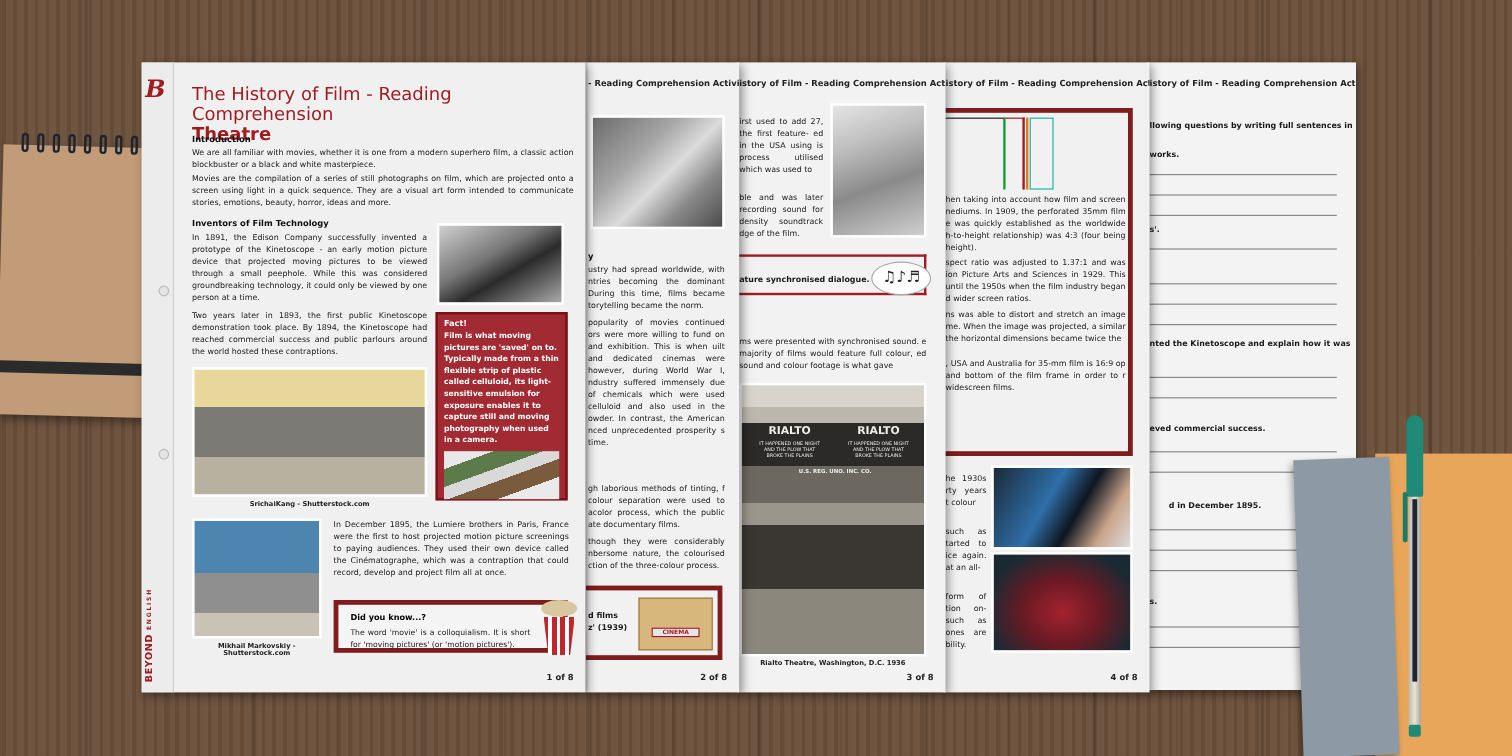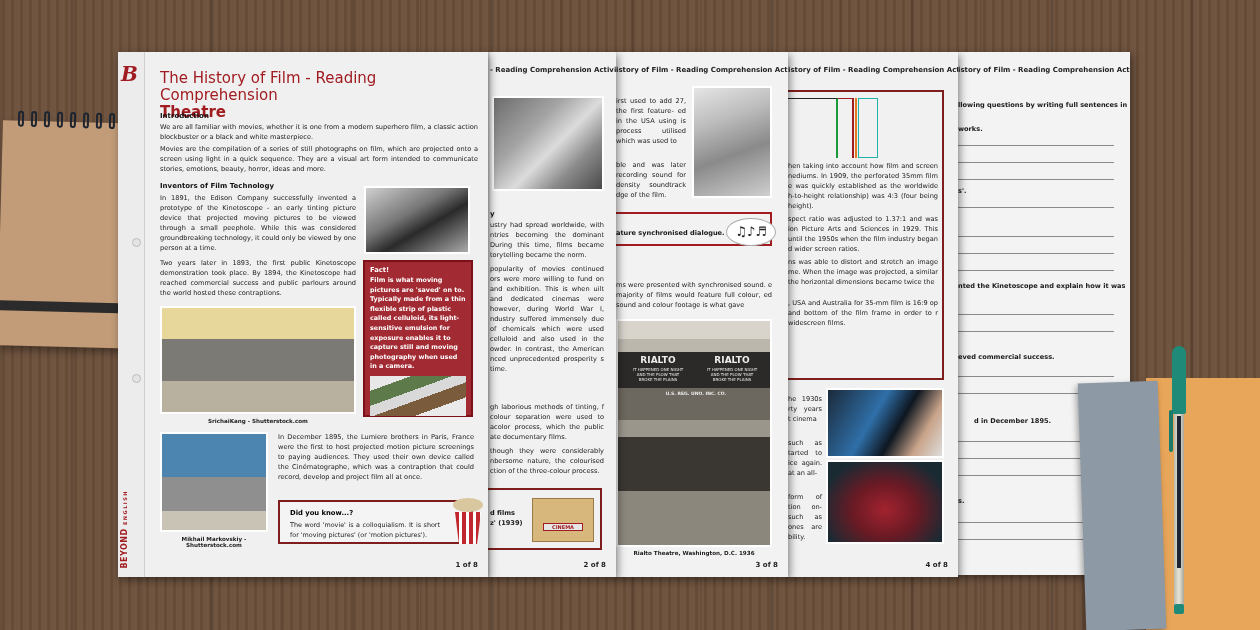--- a/index.html
+++ b/index.html
@@ -15,21 +15,21 @@
   .notebook .band{position:absolute;left:0;right:0;top:180px;height:10px;background:#2b2b2b}
   .notebook .rings{position:absolute;top:-10px;left:15px;display:flex;gap:7px}
   .notebook .ring{width:6px;height:16px;border:2px solid #1d2530;border-radius:3px}
   
   .page{background:#efefef;box-shadow:2px 3px 8px rgba(0,0,0,.45);overflow:hidden}
   .page .hdr{font-size:7px;font-weight:bold;color:#222;white-space:nowrap}
   .page .pnum{position:absolute;bottom:8px;right:10px;font-size:7px;font-weight:bold;color:#222}
   .ptxt{font-size:6.6px;line-height:10px;color:#1a1a1a;text-align:justify}
   .h3{font-size:7px;font-weight:bold;color:#111;margin:4px 0 3px}
   .photo{background:#999;border:2px solid #fff}
-  .redbox{border:2px solid #7f1d1d;background:#f4f4f4}
+  .redbox{border:4px solid #7f1d1d;background:#f4f4f4}
   .line{height:1px;background:#8a8a8a;margin:0}
   
   .p1{left:118px;top:52px;width:370px;height:525px;background:#f0f0f0}
   .p1 .strip{position:absolute;left:0;top:0;bottom:0;width:27px;border-right:1px solid #cfcfcf;background:#ececec}
   .p1 .logo{position:absolute;left:3px;top:10px;font-size:20px;font-weight:bold;font-style:italic;color:#a11c21;font-family:"DejaVu Serif",serif}
   .p1 .brand{position:absolute;left:2px;bottom:8px;writing-mode:vertical-rl;transform:rotate(180deg);font-size:8px;font-weight:bold;color:#a11c21;letter-spacing:.5px}
   .p1 .brand small{font-size:5px;letter-spacing:1.5px}
   .p1 .title{position:absolute;left:42px;top:18px;width:320px;font-size:15px;line-height:17px;color:#a11c21}
   .p1 .title b{font-weight:bold;display:block}
   .hole{position:absolute;width:9px;height:9px;border-radius:50%;border:1px solid #bbb;background:#e4e4e4;left:14px}
@@ -125,21 +125,21 @@
   <div class="hdr abs" style="left:2px;top:14px">istory of Film - Reading Comprehension Activity</div>
   <div class="abs redbox" style="left:-4px;top:38px;width:162px;height:290px;background:transparent"></div>
   <div class="abs" style="left:0;top:46px;width:52px;height:60px;border-top:1px solid #222;border-right:2px solid #1a9a3a"></div>
   <div class="abs" style="left:52px;top:46px;width:16px;height:60px;border-top:1px solid #a11c21;border-right:2px solid #a11c21"></div>
   <div class="abs" style="left:68px;top:46px;width:3px;height:60px;border-right:2px solid #e07a20"></div>
   <div class="abs" style="left:72px;top:46px;width:20px;height:60px;border:1px solid #20b2aa"></div>
   <div class="ptxt abs" style="left:2px;top:109px;width:150px">hen taking into account how film and screen nediums. In 1909, the perforated 35mm film e was quickly established as the worldwide h-to-height relationship) was 4:3 (four being height).</div>
   <div class="ptxt abs" style="left:2px;top:162px;width:150px">spect ratio was adjusted to 1.37:1 and was ion Picture Arts and Sciences in 1929. This until the 1950s when the film industry began d wider screen ratios.</div>
   <div class="ptxt abs" style="left:2px;top:205px;width:150px">ns was able to distort and stretch an image me. When the image was projected, a similar the horizontal dimensions became twice the</div>
   <div class="ptxt abs" style="left:2px;top:246px;width:150px">, USA and Australia for 35-mm film is 16:9 op and bottom of the film frame in order to r widescreen films.</div>
-  <div class="ptxt abs" style="left:2px;top:342px;width:34px">he 1930s rty years t cinema</div>
+  <div class="ptxt abs" style="left:2px;top:342px;width:34px">he 1930s rty years t colour</div>
   <div class="ptxt abs" style="left:2px;top:386px;width:34px">such as tarted to ice again. at an all-</div>
   <div class="ptxt abs" style="left:2px;top:440px;width:34px">form of tion on- such as ones are bility.</div>
   <div class="abs photo" style="left:40px;top:336px;width:118px;height:70px;background:linear-gradient(120deg,#1b2a3a,#2f6fa8 40%,#0e1620 60%,#c9a48a 80%,#ddd)"></div>
   <div class="abs photo" style="left:40px;top:408px;width:118px;height:84px;background:radial-gradient(ellipse at 50% 60%,#a2232f 0%,#6a1a24 40%,#1a2a33 80%)"></div>
   <div class="pnum">4 of 8</div>
 </div>
 
 <div class="abs page p3">
   <div class="edge"></div>
   <div class="hdr abs" style="left:2px;top:14px">istory of Film - Reading Comprehension Activity</div>
@@ -186,21 +186,21 @@
     <div class="brand"><span>BEYOND</span> <small>ENGLISH</small></div>
   </div>
   <div class="title">
     <span>The History of Film - Reading Comprehension</span>
     <b>Theatre</b>
   </div>
   <div class="h3 abs" style="left:42px;top:56px">Introduction</div>
   <div class="ptxt abs" style="left:42px;top:92px;width:318px">Movies are the compilation of a series of still photographs on film, which are projected onto a screen using light in a quick sequence. They are a visual art form intended to communicate stories, emotions, beauty, horror, ideas and more.</div>
   <div class="ptxt abs" style="left:42px;top:70px;width:318px">We are all familiar with movies, whether it is one from a modern superhero film, a classic action blockbuster or a black and white masterpiece.</div>
   <div class="h3 abs" style="left:42px;top:126px">Inventors of Film Technology</div>
-  <div class="ptxt abs" style="left:42px;top:141px;width:196px">In 1891, the Edison Company successfully invented a prototype of the Kinetoscope - an early tinting picture device that projected moving pictures to be viewed through a small peephole. While this was considered groundbreaking technology, it could only be viewed by one person at a time.</div>
+  <div class="ptxt abs" style="left:42px;top:141px;width:196px">In 1891, the Edison Company successfully invented a prototype of the Kinetoscope - an early motion picture device that projected moving pictures to be viewed through a small peephole. While this was considered groundbreaking technology, it could only be viewed by one person at a time.</div>
   <div class="ptxt abs" style="left:42px;top:206px;width:196px">Two years later in 1893, the first public Kinetoscope demonstration took place. By 1894, the Kinetoscope had reached commercial success and public parlours around the world hosted these contraptions.</div>
   <div class="abs photo" style="left:246px;top:134px;width:106px;height:68px;background:linear-gradient(150deg,#d0d0d0 0%,#777 40%,#2a2a2a 60%,#aaa 100%)"></div>
   <div class="abs photo" style="left:42px;top:254px;width:196px;height:108px;background:linear-gradient(180deg,#e7d79a 0 30%,#7c7a74 30% 70%,#b9b1a0 70% 100%)"></div>
   <div class="caption abs" style="left:42px;top:366px;width:196px">SrichaiKang - Shutterstock.com</div>
   <div class="fact">
     <div class="ft">Fact!</div>
     <div class="fb">Film is what moving pictures are 'saved' on to. Typically made from a thin flexible strip of plastic called celluloid, its light-sensitive emulsion for exposure enables it to capture still and moving photography when used in a camera.</div>
     <div class="filmstrip"></div>
   </div>
   <div class="abs photo" style="left:42px;top:380px;width:108px;height:100px;background:linear-gradient(180deg,#4c86b0 0 45%,#8f8f8f 45% 80%,#c9c3b6 80%)"></div>

